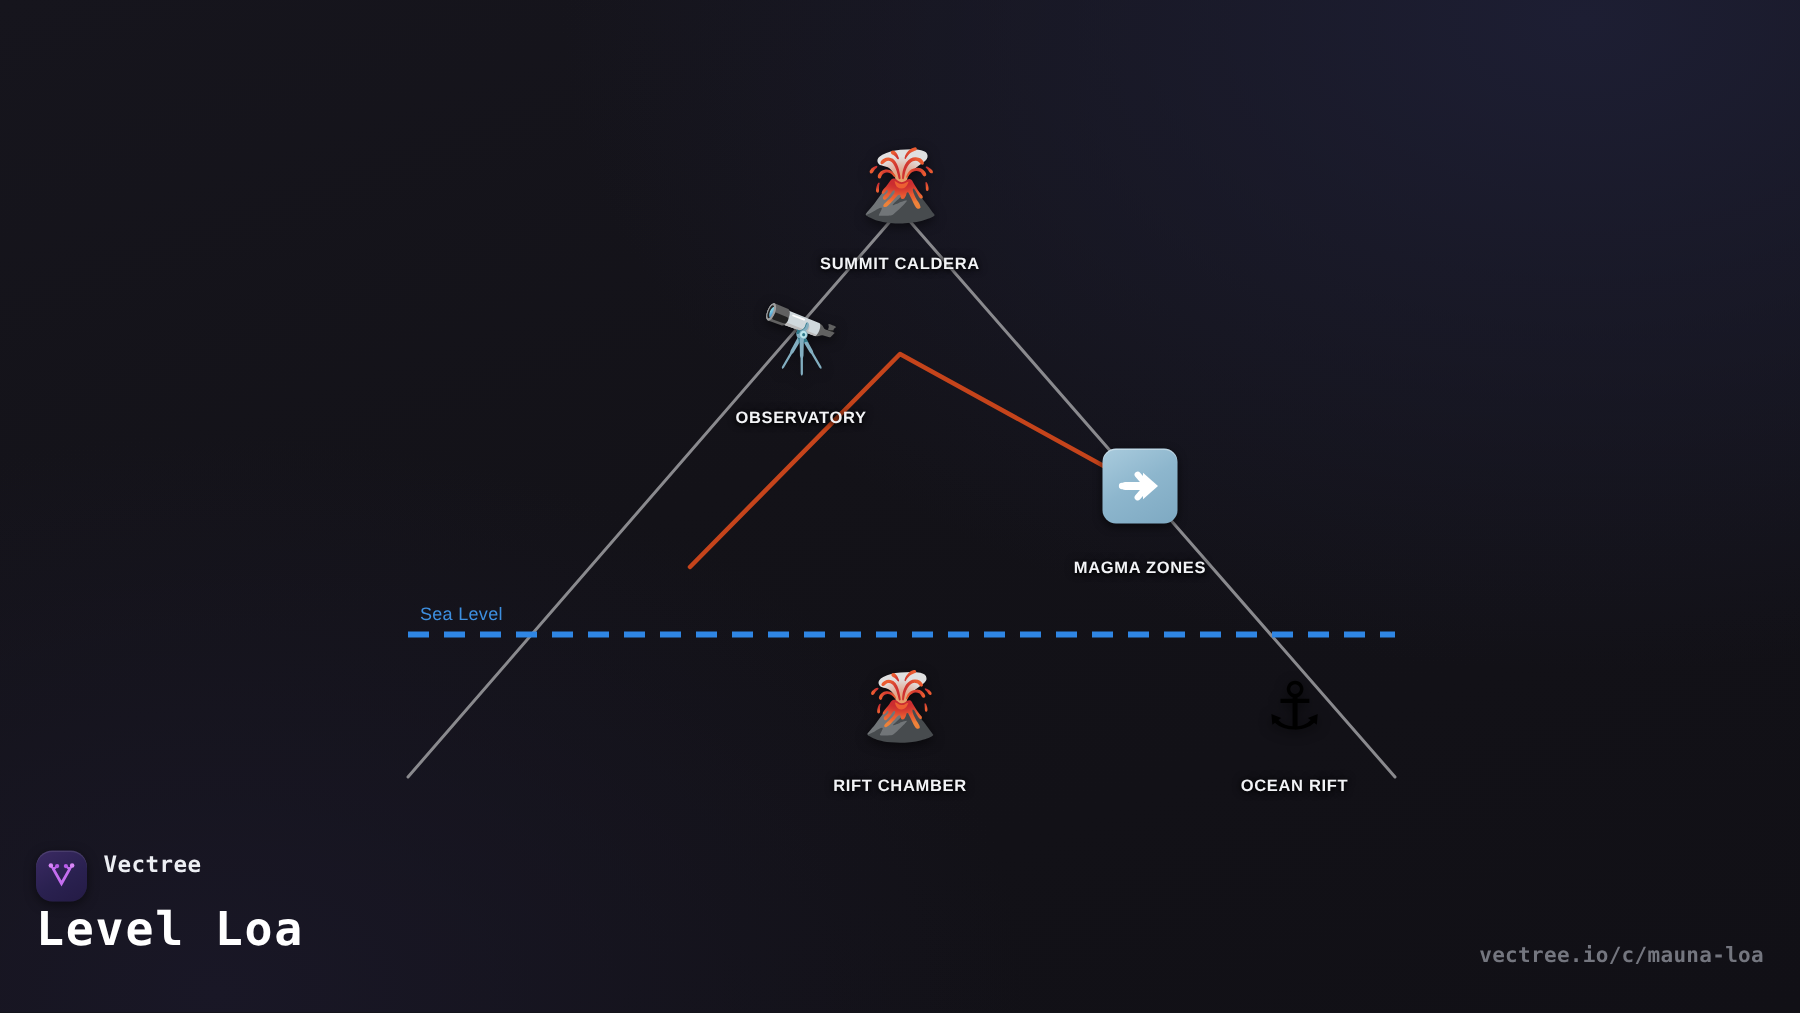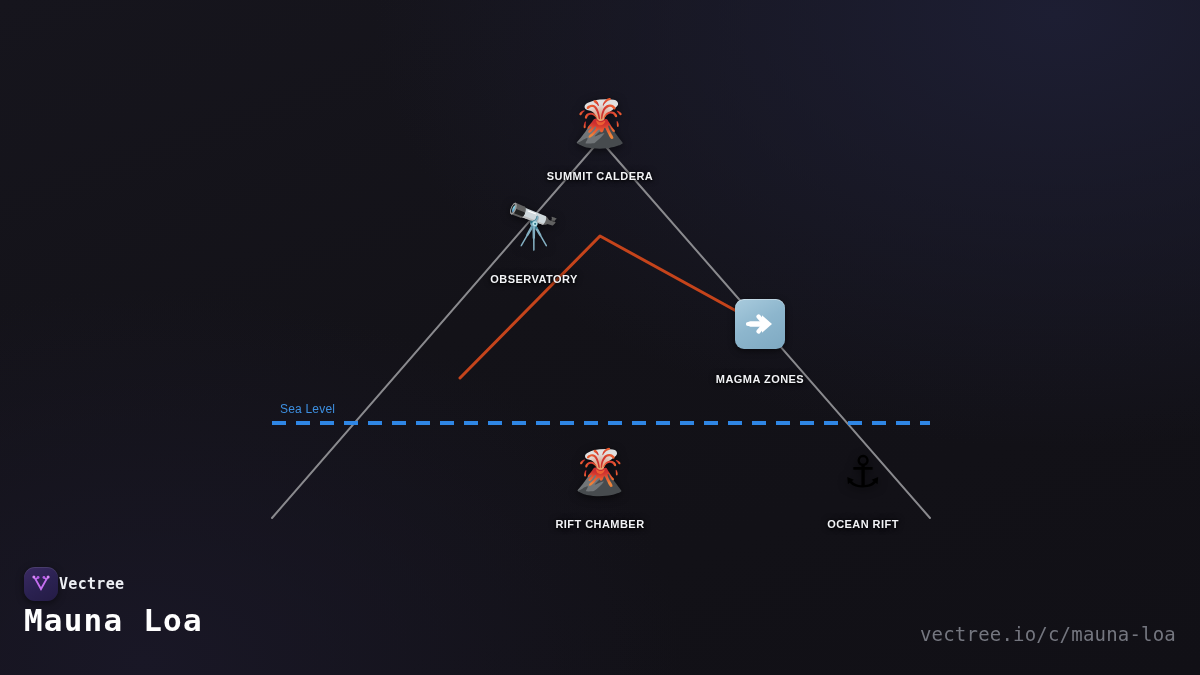--- a/index.html
+++ b/index.html
@@ -66,21 +66,21 @@
     font-size:12px;
     color:#3d8fe0;
     letter-spacing:.2px;
     white-space:nowrap;
   }
 
   
   #footer { position:absolute; left:0; bottom:0; width:1200px; height:115px; }
   #brand-row {
     position:absolute; left:24px; top:7px;
-    display:flex; align-items:center; gap:1px;
+    display:flex; gap:11px;
   }
   #logo-mark {
     width:34px; height:34px; border-radius:11px;
     background:linear-gradient(150deg,#3b2a63 0%,#2a2150 55%,#241b45 100%);
     box-shadow:0 2px 7px rgba(0,0,0,.5), inset 0 1px 0 rgba(255,255,255,.10);
     display:flex; align-items:center; justify-content:center;
   }
   #brand-name {
     font-family:"DejaVu Sans Mono", monospace;
     font-size:15px; font-weight:bold;
@@ -88,22 +88,22 @@
   }
   #doc-title {
     position:absolute; left:24px; top:42px;
     font-family:"DejaVu Sans Mono", monospace;
     font-size:31px; font-weight:bold;
     color:#ffffff; letter-spacing:1.2px;
   }
   #doc-url {
     position:absolute; right:24px; bottom:30px;
     font-family:"DejaVu Sans Mono", monospace;
-    font-size:19px;
-    color:#74767f; letter-spacing:.2px;
+    font-size:14px;
+    color:#74767f; letter-spacing:.2px;font-weight:bold;
   }
 </style>
 </head>
 <body>
 
 <div id="stage">
 
   <div id="diagram">
 
     <svg id="edges" viewBox="0 0 1200 560" preserveAspectRatio="none">
@@ -161,19 +161,19 @@
           <path d="M15.4 5.4 L17.1 3.2 M15.4 5.4 L13.0 3.6" fill="none" stroke="#c46ef0" stroke-width="1.5" stroke-linecap="round"></path>
           <circle cx="2.9" cy="3.0" r="1.5" fill="#d887f7"></circle>
           <circle cx="7.1" cy="3.4" r="1.4" fill="#b85ce8"></circle>
           <circle cx="17.1" cy="3.0" r="1.5" fill="#d887f7"></circle>
           <circle cx="12.9" cy="3.4" r="1.4" fill="#b85ce8"></circle>
         </svg>
       </span>
       <span id="brand-name">Vectree</span>
     </div>
 
-    <div id="doc-title">Mauna Loa</div>
+    <div id="doc-title">Level Loa</div>
 
     <div id="doc-url">vectree.io/c/mauna-loa</div>
 
   </div>
 
 </div>
 
 </body></html>

